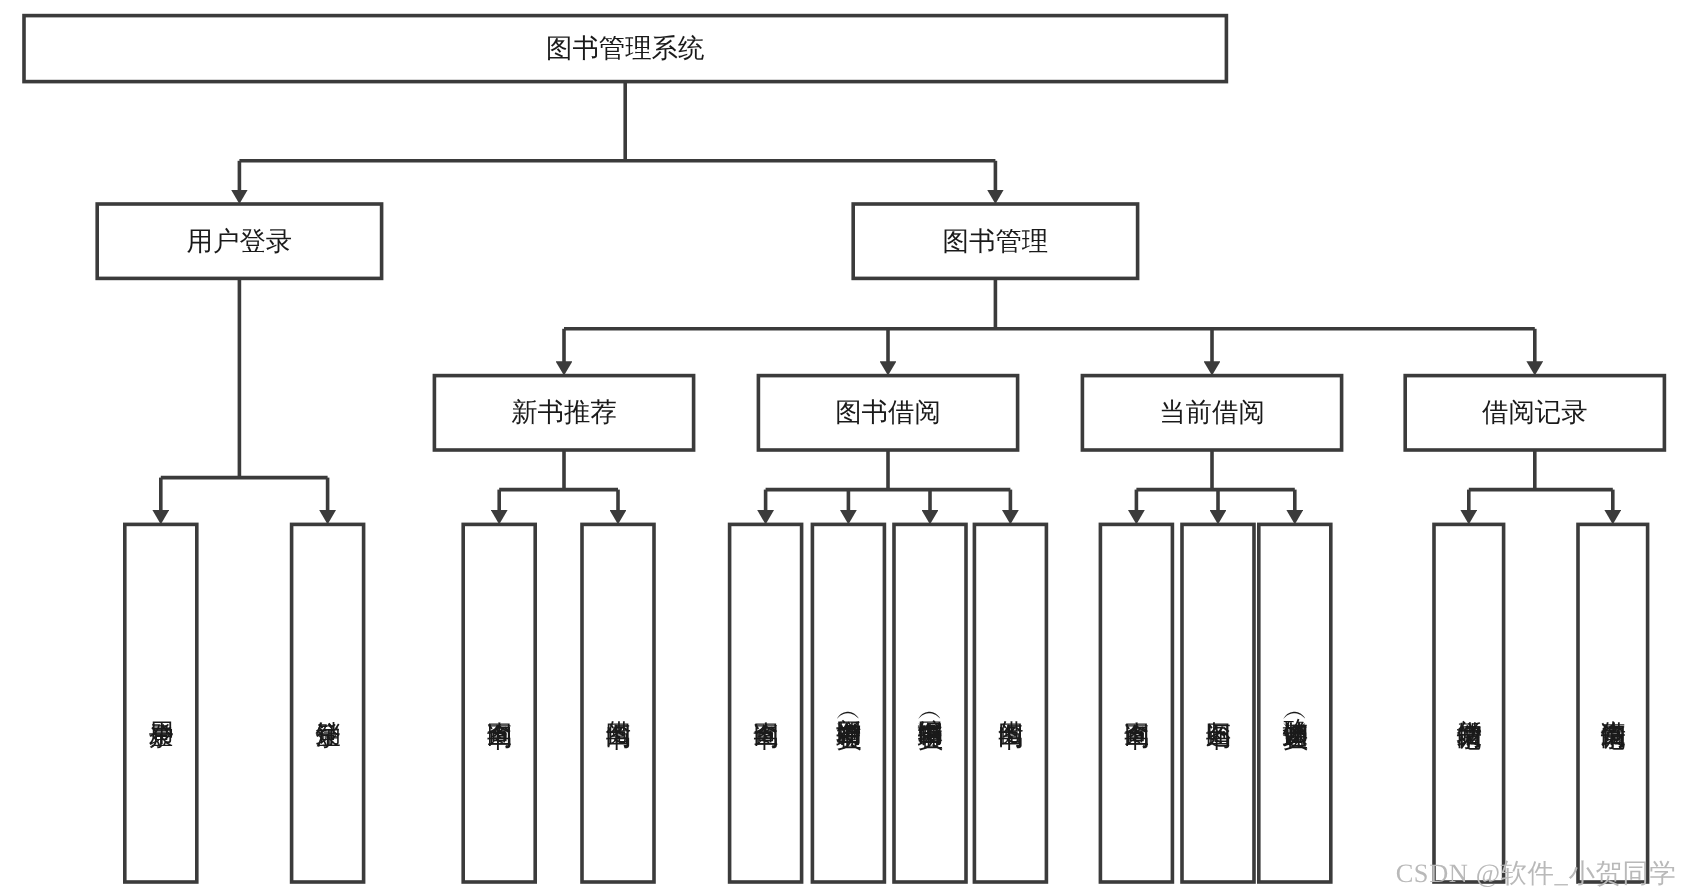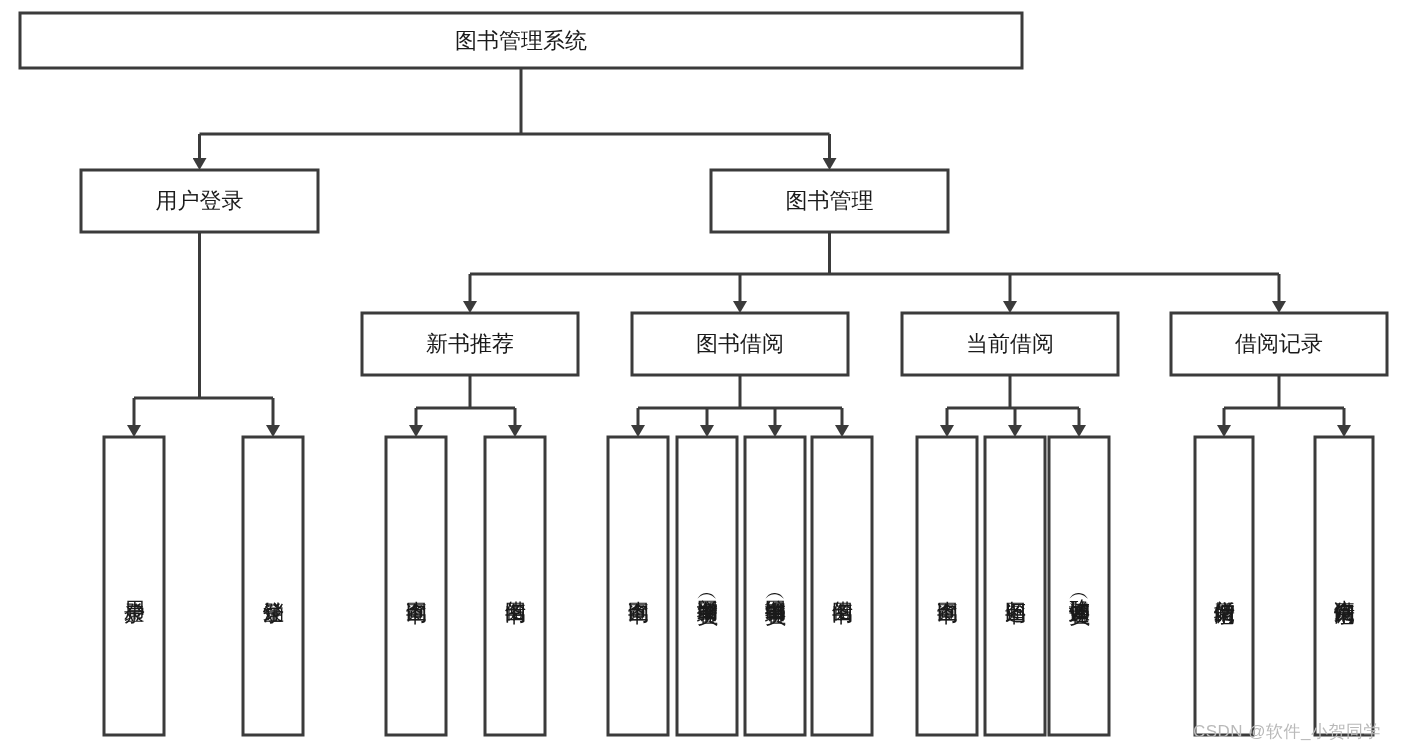--- a/index.html
+++ b/index.html
@@ -63,24 +63,24 @@
     text-orientation: upright;
     white-space: nowrap;
     display: flex;
     align-items: center;
     justify-content: center;
     pointer-events: none;
     letter-spacing: 1px;
   }
   .watermark {
     position: absolute;
-    right: 24px;
+    right: 8px;
     bottom: 4px;
-    font-family: Liberation Sans, sans-serif;
-    font-size: 17px;
+    font-family: Liberation Serif, serif;
+    font-size: 22px;
     color: #b9b9b9;
     letter-spacing: 0.5px;
     white-space: nowrap;
   }
 </style>
 </head>
 <body>
 
 <div id="diagram-root">
 

